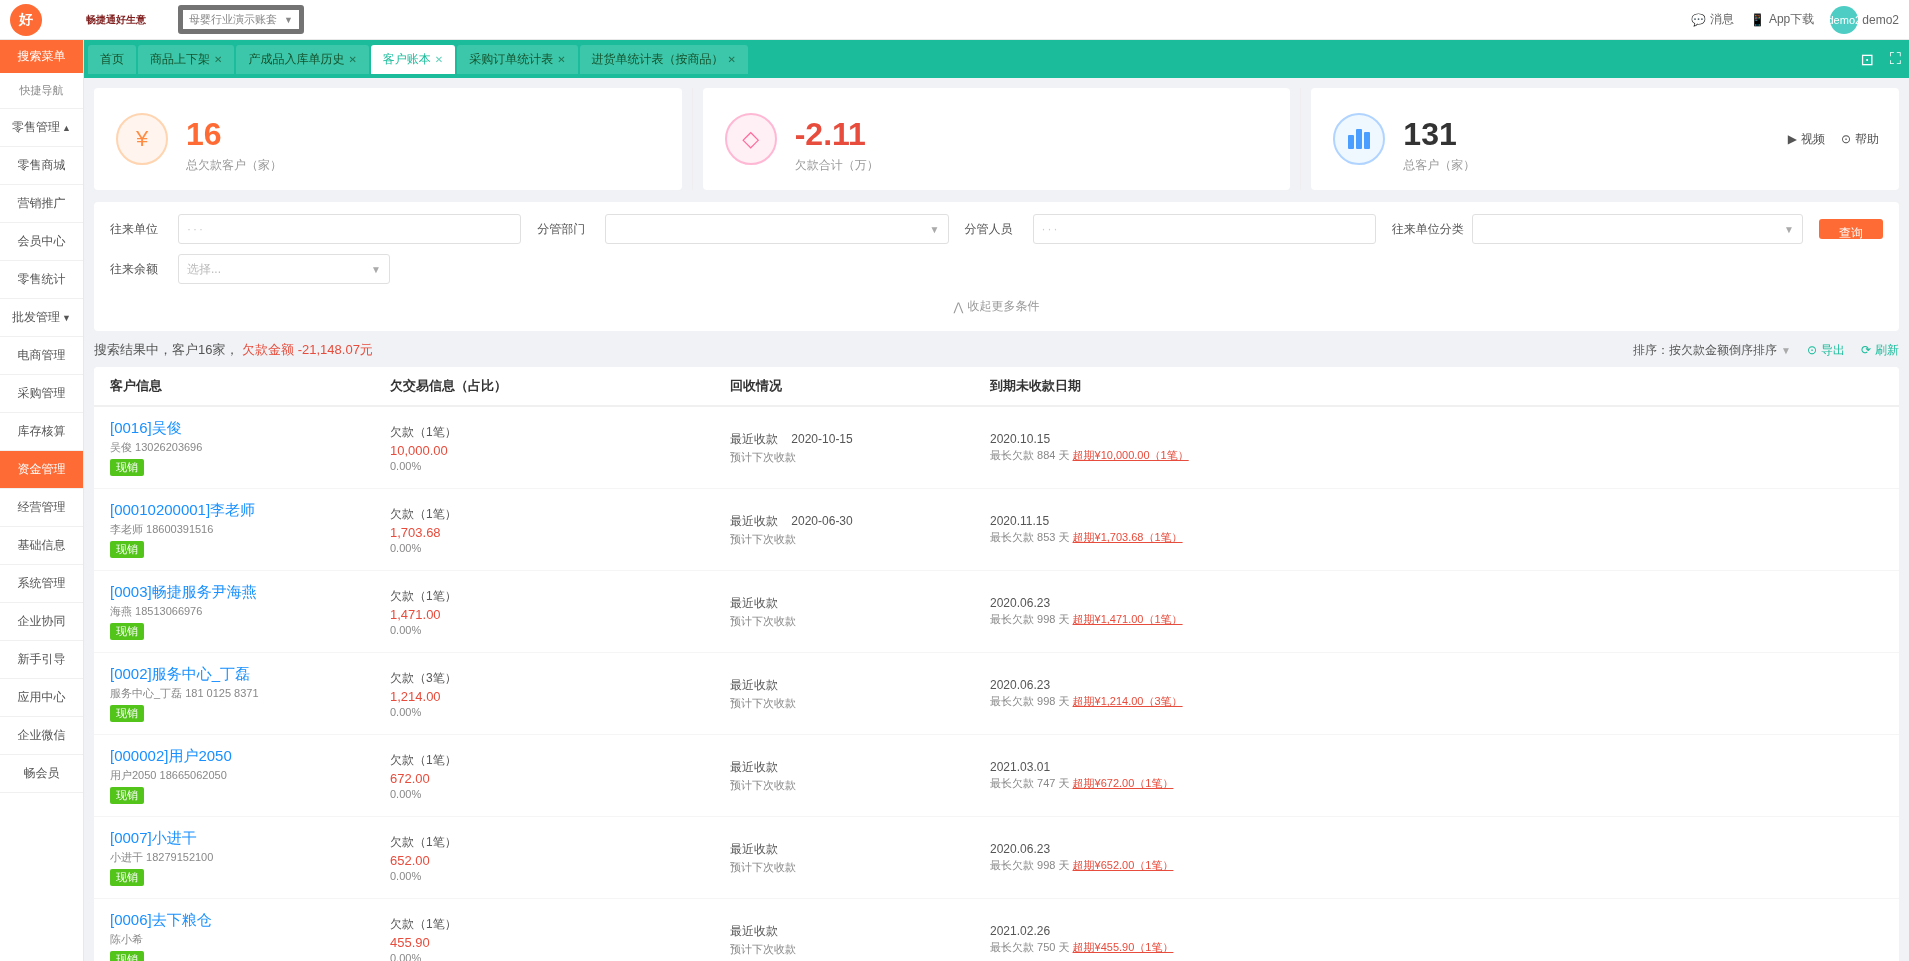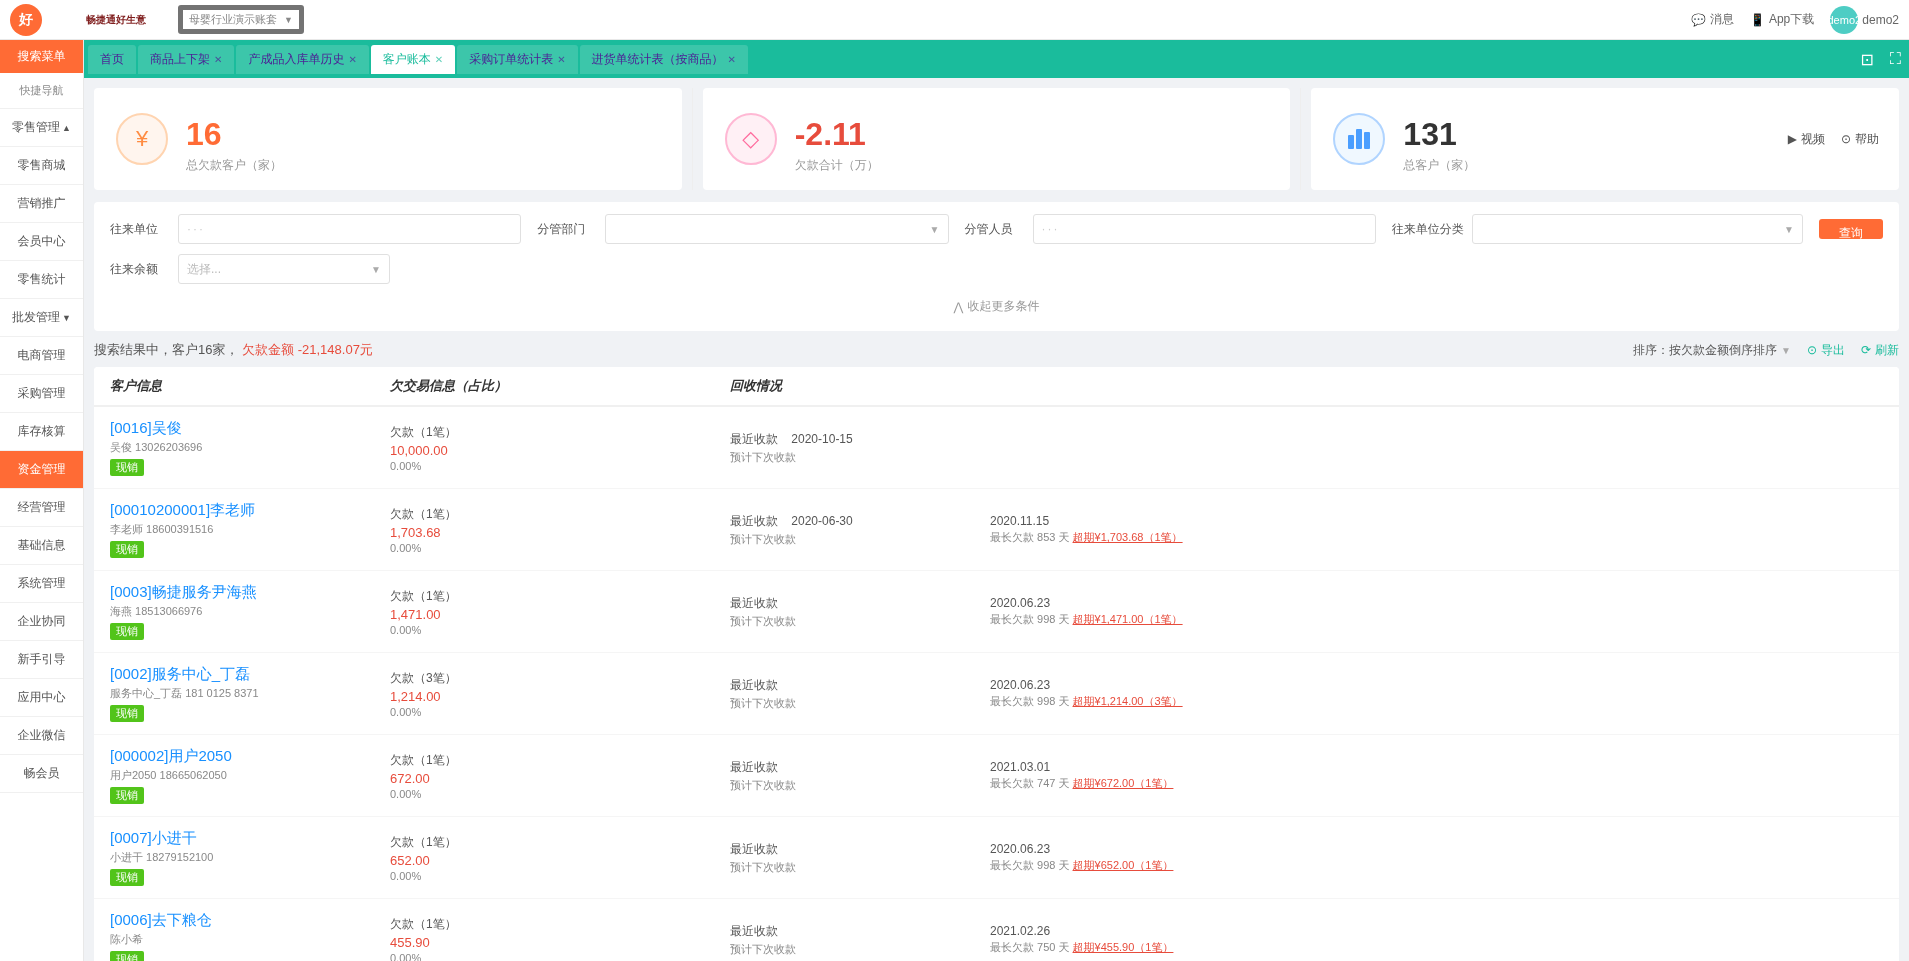--- a/index.html
+++ b/index.html
@@ -20,21 +20,21 @@
     .sidebar { width: 84px; background: #fff; border-right: 1px solid #e8e8e8; display: flex; flex-direction: column; overflow-y: auto; }
     .sidebar-search { padding: 8px 6px; background: #ff6b35; color: #fff; text-align: center; font-size: 12px; cursor: pointer; }
     .sidebar-nav-item { padding: 10px 4px; text-align: center; font-size: 12px; color: #555; cursor: pointer; border-bottom: 1px solid #f0f0f0; }
     .sidebar-nav-item.active { background: #ff6b35; color: #fff; }
     .sidebar-nav-item.has-arrow { display: flex; align-items: center; justify-content: center; gap: 2px; }
     .nav-arrow { font-size: 9px; }
 
     
     .content-area { flex: 1; display: flex; flex-direction: column; overflow: hidden; }
     .tab-bar { display: flex; align-items: center; background: #1abc9c; height: 38px; padding: 0 4px; gap: 2px; }
-    .tab-item { display: flex; align-items: center; gap: 4px; padding: 6px 12px; background: rgba(255,255,255,0.15); color: #4c1d95; font-size: 12px; cursor: pointer; border-radius: 3px 3px 0 0; white-space: nowrap; }
+    .tab-item { display: flex; align-items: center; gap: 4px; padding: 6px 12px; background: rgba(255,255,255,0.15); color: #14532d; font-size: 12px; cursor: pointer; border-radius: 3px 3px 0 0; white-space: nowrap; }
     .tab-item.active { background: #fff; color: #1abc9c; }
     .tab-close { font-size: 10px; opacity: 0.7; }
     .tab-bar-actions { margin-left: auto; display: flex; gap: 8px; }
     .tab-bar-action { color: #fff; font-size: 16px; cursor: pointer; padding: 0 4px; }
 
     
     .page-content { flex: 1; overflow-y: auto; background: #f0f2f5; padding: 10px; }
 
     
     .stats-row { display: flex; gap: 10px; margin-bottom: 12px; }
@@ -67,21 +67,21 @@
     
     .results-header { display: flex; align-items: center; justify-content: space-between; margin-bottom: 8px; }
     .results-info { font-size: 13px; color: #555; }
     .results-info span.highlight { color: #e74c3c; }
     .results-actions { display: flex; align-items: center; gap: 16px; }
     .sort-select { display: flex; align-items: center; gap: 4px; font-size: 12px; color: #555; cursor: pointer; }
     .action-btn { display: flex; align-items: center; gap: 4px; font-size: 12px; color: #1abc9c; cursor: pointer; }
 
     
     .data-table { background: #fff; border-radius: 4px; overflow: hidden; }
-    .table-header { display: grid; grid-template-columns: 280px 340px 260px 1fr; background: #fff; border-bottom: 2px solid #f0f0f0; padding: 10px 16px; font-style: italic; }
+    .table-header { display: grid; grid-template-columns: 280px 340px 260px 1fr; background: #fff; border-bottom: 2px solid #f0f0f0; padding: 10px 16px; }
     .th { font-size: 13px; font-weight: bold; color: #333; }
     .table-row { display: grid; grid-template-columns: 280px 340px 260px 1fr; border-bottom: 1px solid #f5f5f5; padding: 12px 16px; align-items: center; }
     .customer-name { color: #1890ff; font-size: 15px; cursor: pointer; font-weight: 500; }
     .customer-sub { color: #888; font-size: 11px; margin-top: 2px; }
     .tag { display: inline-block; padding: 1px 6px; border-radius: 2px; font-size: 11px; margin-top: 4px; }
     .tag.green { background: #52c41a; color: #fff; }
     .debt-count { font-size: 12px; color: #555; }
     .debt-amount { color: #e74c3c; font-size: 13px; font-weight: 500; margin-top: 2px; }
     .debt-ratio { color: #888; font-size: 11px; margin-top: 2px; }
     .recovery-info { font-size: 12px; color: #555; }
@@ -308,36 +308,44 @@
               <span>刷新</span>
             </div>
           </div>
         </div>
 
         <div class="data-table">
           <div class="table-header">
             <div class="th">客户信息</div>
             <div class="th">欠交易信息（占比）</div>
             <div class="th">回收情况</div>
+            <div class="th">到期未收款日期</div>
           </div>
 
           <div class="table-row">
             <div>
               <div class="customer-name">[0016]吴俊</div>
               <div class="customer-sub">吴俊 13026203696</div>
               <span class="tag green">现销</span>
             </div>
             <div>
               <div class="debt-count">欠款（1笔）</div>
               <div class="debt-amount">10,000.00</div>
               <div class="debt-ratio">0.00%</div>
             </div>
             <div>
               <div class="recovery-info">最近收款 &nbsp;&nbsp; 2020-10-15</div>
               <div class="recovery-date">预计下次收款</div>
+            </div>
+            <div>
+              <div class="due-date">2020.10.15</div>
+              <div class="overdue-info">
+                <span>最长欠款 884 天 </span>
+                <span class="overdue-link">超期¥10,000.00（1笔）</span>
+              </div>
             </div>
           </div>
 
           <div class="table-row">
             <div>
               <div class="customer-name">[00010200001]李老师</div>
               <div class="customer-sub">李老师 18600391516</div>
               <span class="tag green">现销</span>
             </div>
             <div>

